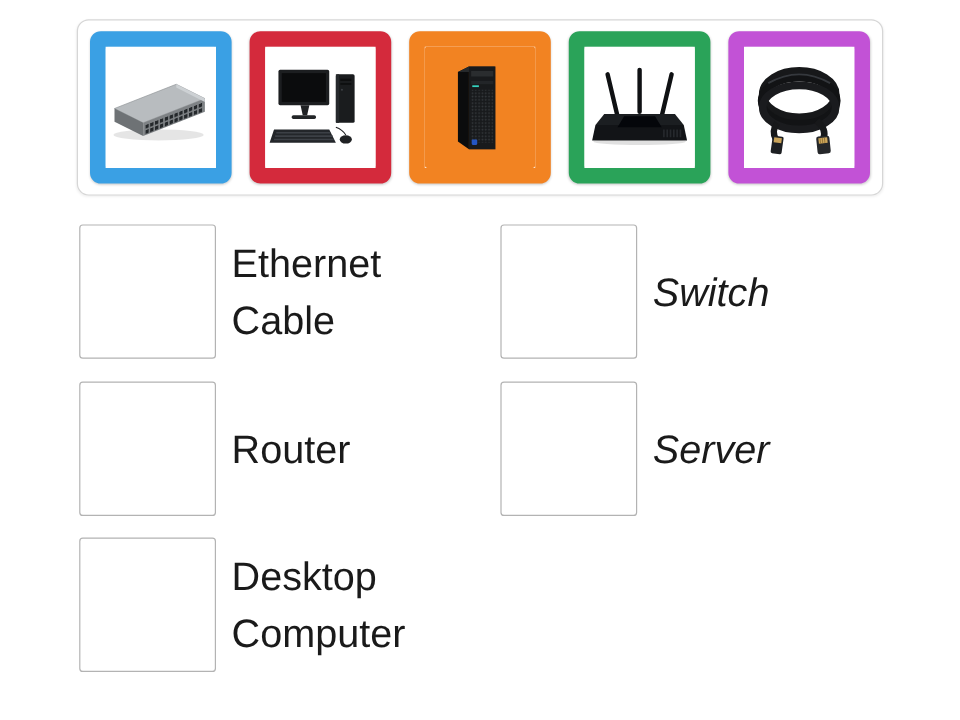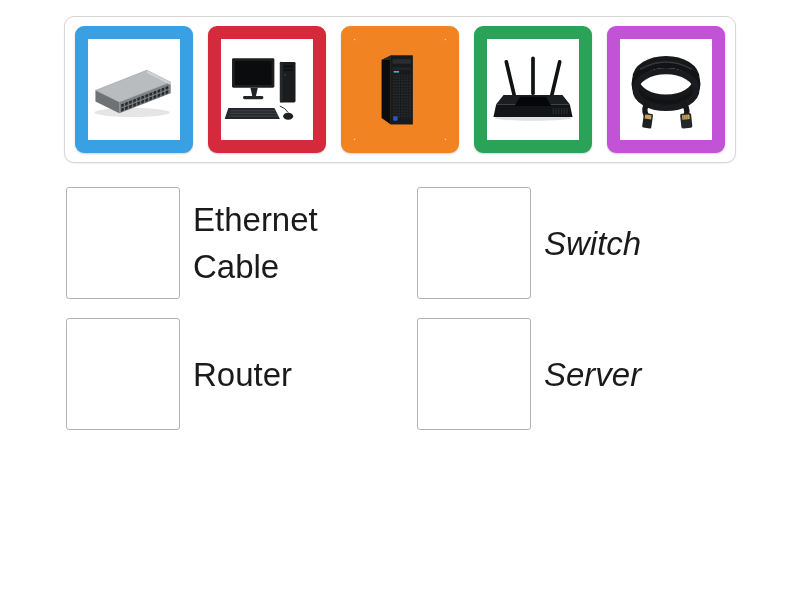--- a/index.html
+++ b/index.html
@@ -158,14 +158,18 @@
   <div class="pair col-left row-2">
     <div class="drop-box"></div>
     <div class="pair-label">Router</div>
   </div>
 
   <div class="pair col-right row-2">
     <div class="drop-box"></div>
     <div class="pair-label">Server</div>
   </div>
 
+  <div class="pair col-left row-3">
+    <div class="drop-box"></div>
+    <div class="pair-label">Desktop Computer</div>
+  </div>
 
 </div>
 
 </body></html>

